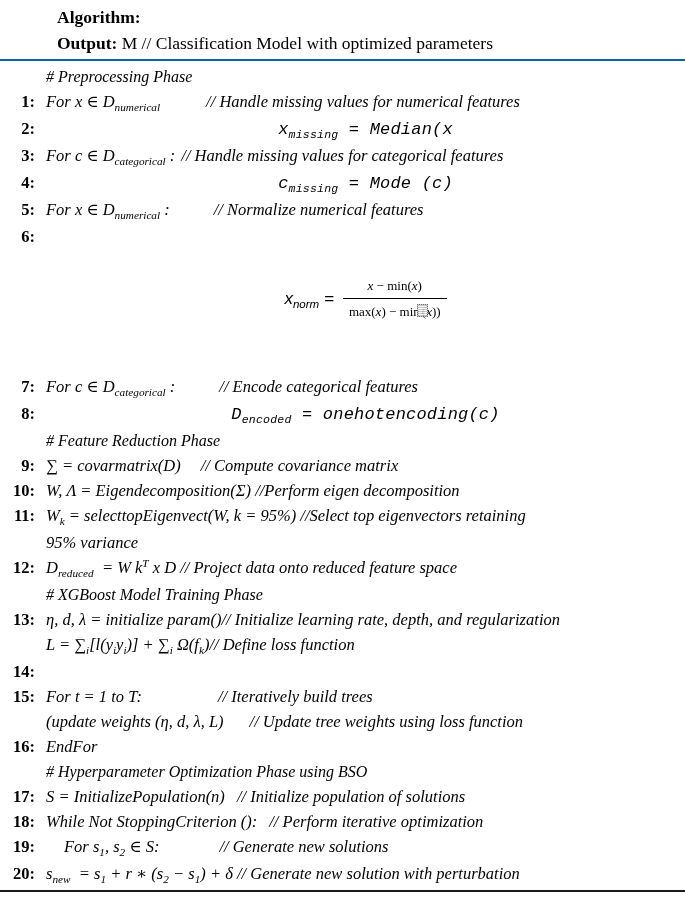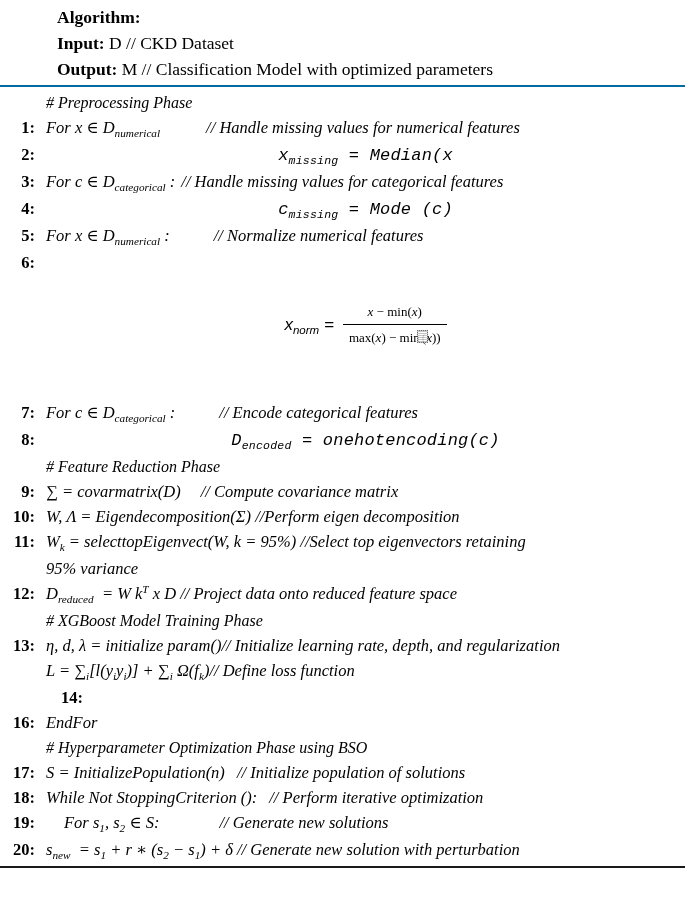--- a/index.html
+++ b/index.html
@@ -164,33 +164,30 @@
   }
 
   .indent-1 { padding-left: 18px; }
 
   .wrap-line {
     font-style: italic;
     font-size: 16.5px;
     line-height: 25px;
   }
 
-  .spacer-row { min-height: 25px; padding-left: 48px; }
+  .spacer-row { min-height: 25px; }
 </style>
 </head>
 <body>
 
 <div class="algorithm-box">
 
   <div class="algo-header">
     <div class="hdr-line">
       <span class="hdr-key">Algorithm:</span>
-    </div>
-    <div class="hdr-line">
-      <span class="hdr-key">Input:</span><span class="hdr-val"> D // CKD Dataset</span>
     </div>
     <div class="hdr-line">
       <span class="hdr-key">Output:</span><span class="hdr-val"> M // Classification Model with optimized parameters</span>
     </div>
   </div>
 
   <div class="algo-body">
 
     <div class="row">
       <div class="row-num"></div>
@@ -278,20 +275,24 @@
     <div class="row" style="min-height:50px">
       <div class="row-num">13:</div>
       <div class="row-content"><span>η, d, λ = initialize param()</span><span class="cmt">// Initialize learning rate, depth, and regularization</span><br><span class="wrap-line"><span>L = ∑</span><sub>i</sub><span>[l(y</span><sub>i</sub><span>y</span><sub>i</sub><span>)] + ∑</span><sub>i</sub><span> Ω(f</span><sub>k</sub><span>)</span><span class="cmt">// Define loss function</span></span></div>
     </div>
 
     <div class="row spacer-row">
       <div class="row-num">14:</div>
       <div class="row-content"></div>
     </div>
 
+    <div class="row" style="min-height:50px">
+      <div class="row-num">15:</div>
+      <div class="row-content"><span>For t = 1 to T:</span><span style="display:inline-block;width:76px"></span><span class="cmt">// Iteratively build trees</span><br><span class="wrap-line">(update weights (η, d, λ, L)</span><span style="display:inline-block;width:26px"></span><span class="cmt wrap-line">// Update tree weights using loss function</span></div>
+    </div>
 
     <div class="row">
       <div class="row-num">16:</div>
       <div class="row-content">EndFor</div>
     </div>
 
     <div class="row">
       <div class="row-num"></div>
       <div class="row-content"><span class="phase"># Hyperparameter Optimization Phase using BSO</span></div>
     </div>

